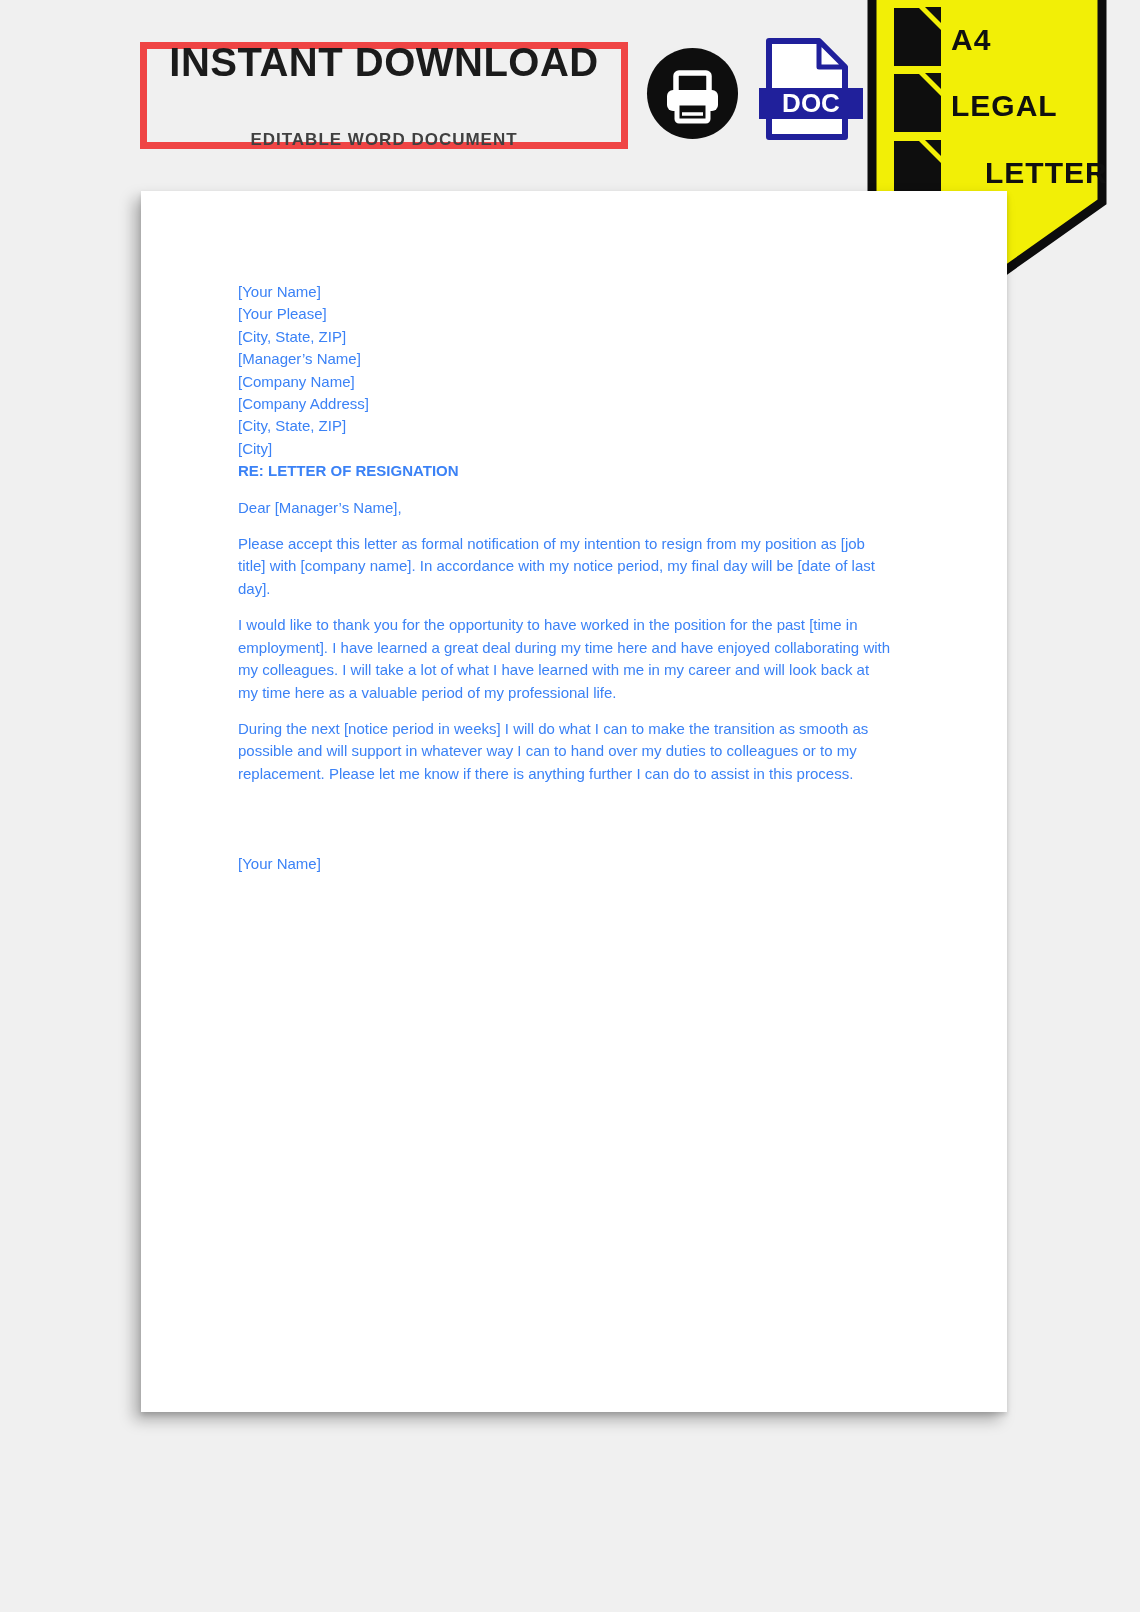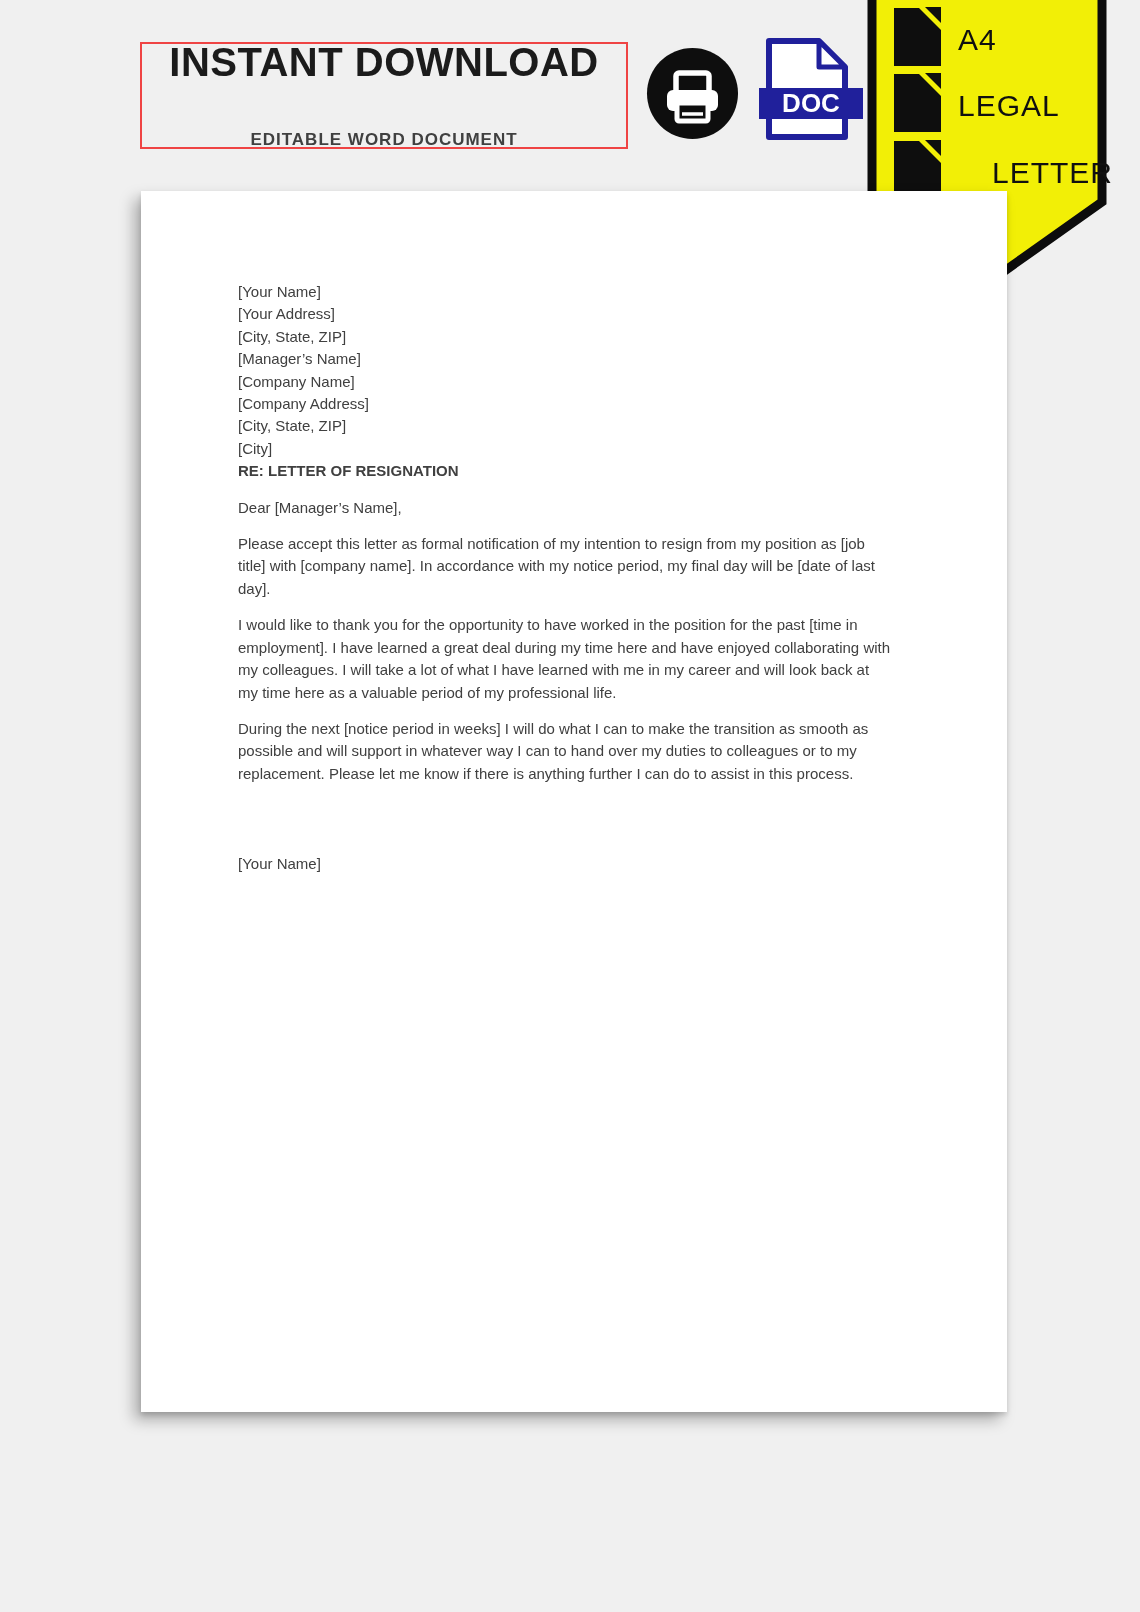--- a/index.html
+++ b/index.html
@@ -2,21 +2,21 @@
 <html><head>
 <meta charset="utf-8">
 <style>
   html,body{margin:0;padding:0;}
   body{background:#e8e8e8;font-family:"Liberation Sans", sans-serif;}
   .stage{position:relative;width:1140px;height:1612px;background:#f0f0f0;overflow:hidden;margin:0 auto;}
 
   
   .banner-box{
     position:absolute;left:140px;top:42px;width:488px;height:107px;
-    border:2px solid #ef4444;box-sizing:border-box;
+    border:7px solid #ef4444;box-sizing:border-box;
     display:flex;flex-direction:column;align-items:center;justify-content:center;gap:44px;
   }
   .banner-title{
     font-size:40px;font-weight:800;color:#1b1b1b;letter-spacing:0.5px;
     line-height:42px;white-space:nowrap;
   }
   .banner-subtitle{
     font-size:17px;font-weight:600;color:#404040;letter-spacing:1px;
     line-height:23px;margin-top:1px;white-space:nowrap;
   }
@@ -26,35 +26,35 @@
 
   
   .docicon{position:absolute;left:755px;top:37px;width:112px;height:104px;}
   .docicon text{font-family:"Liberation Sans", sans-serif;font-weight:700;}
 
   
   .badge{position:absolute;left:866px;top:0;width:242px;height:290px;}
   .badge-shape{position:absolute;left:0;top:0;width:242px;height:290px;}
   .badge-row{position:absolute;left:28px;display:flex;align-items:center;height:60px;}
   .badge-row .lbl{
-    margin-left:17px;margin-top:8px;font-size:30px;font-weight:400;color:#101010;
+    margin-left:10px;margin-top:8px;font-size:30px;font-weight:700;color:#101010;
     letter-spacing:1px;white-space:nowrap;
   }
   .row-a4{top:6px;}
   .row-legal{top:72px;}
   .row-letter{top:139px;gap:34px;}
 
   
   .paper{
     position:absolute;left:141px;top:191px;width:866px;height:1221px;background:#ffffff;
     box-shadow:-7px 8px 14px rgba(0,0,0,0.28), 0 3px 5px rgba(0,0,0,0.15);
   }
   .letter{
     position:absolute;left:97px;top:90px;width:655px;
-    font-size:15px;line-height:22.4px;color:#404040;
+    font-size:15px;line-height:22.4px;color:#3b82f6;
   }
   .letter p{margin:0;}
   .letter .gap2{}
   .letter .gap1{margin-top:14px;}
   .letter .sig{margin-top:68px;}
   .letter .bold{font-weight:700;}
 </style>
 </head>
 <body>
 
@@ -107,21 +107,21 @@
         <path d="M0,1 H25 L47,23 V59 H0 Z" fill="#0e0e0e"></path>
         <path d="M31,0 H47 V16 Z" fill="#0e0e0e"></path>
       </svg>
       <span class="lbl">LETTER</span>
     </div>
   </div>
 
   <div class="paper">
     <div class="letter">
       <p>[Your Name]</p>
-      <p>[Your Address]</p>
+      <p>[Your Please]</p>
       <p>[City, State, ZIP]</p>
 
       <p class="gap2">[Manager’s Name]</p>
       <p>[Company Name]</p>
       <p>[Company Address]</p>
       <p>[City, State, ZIP]</p>
 
       <p class="gap2">[City]</p>
 
       <p class="gap2 bold">RE: LETTER OF RESIGNATION</p>

